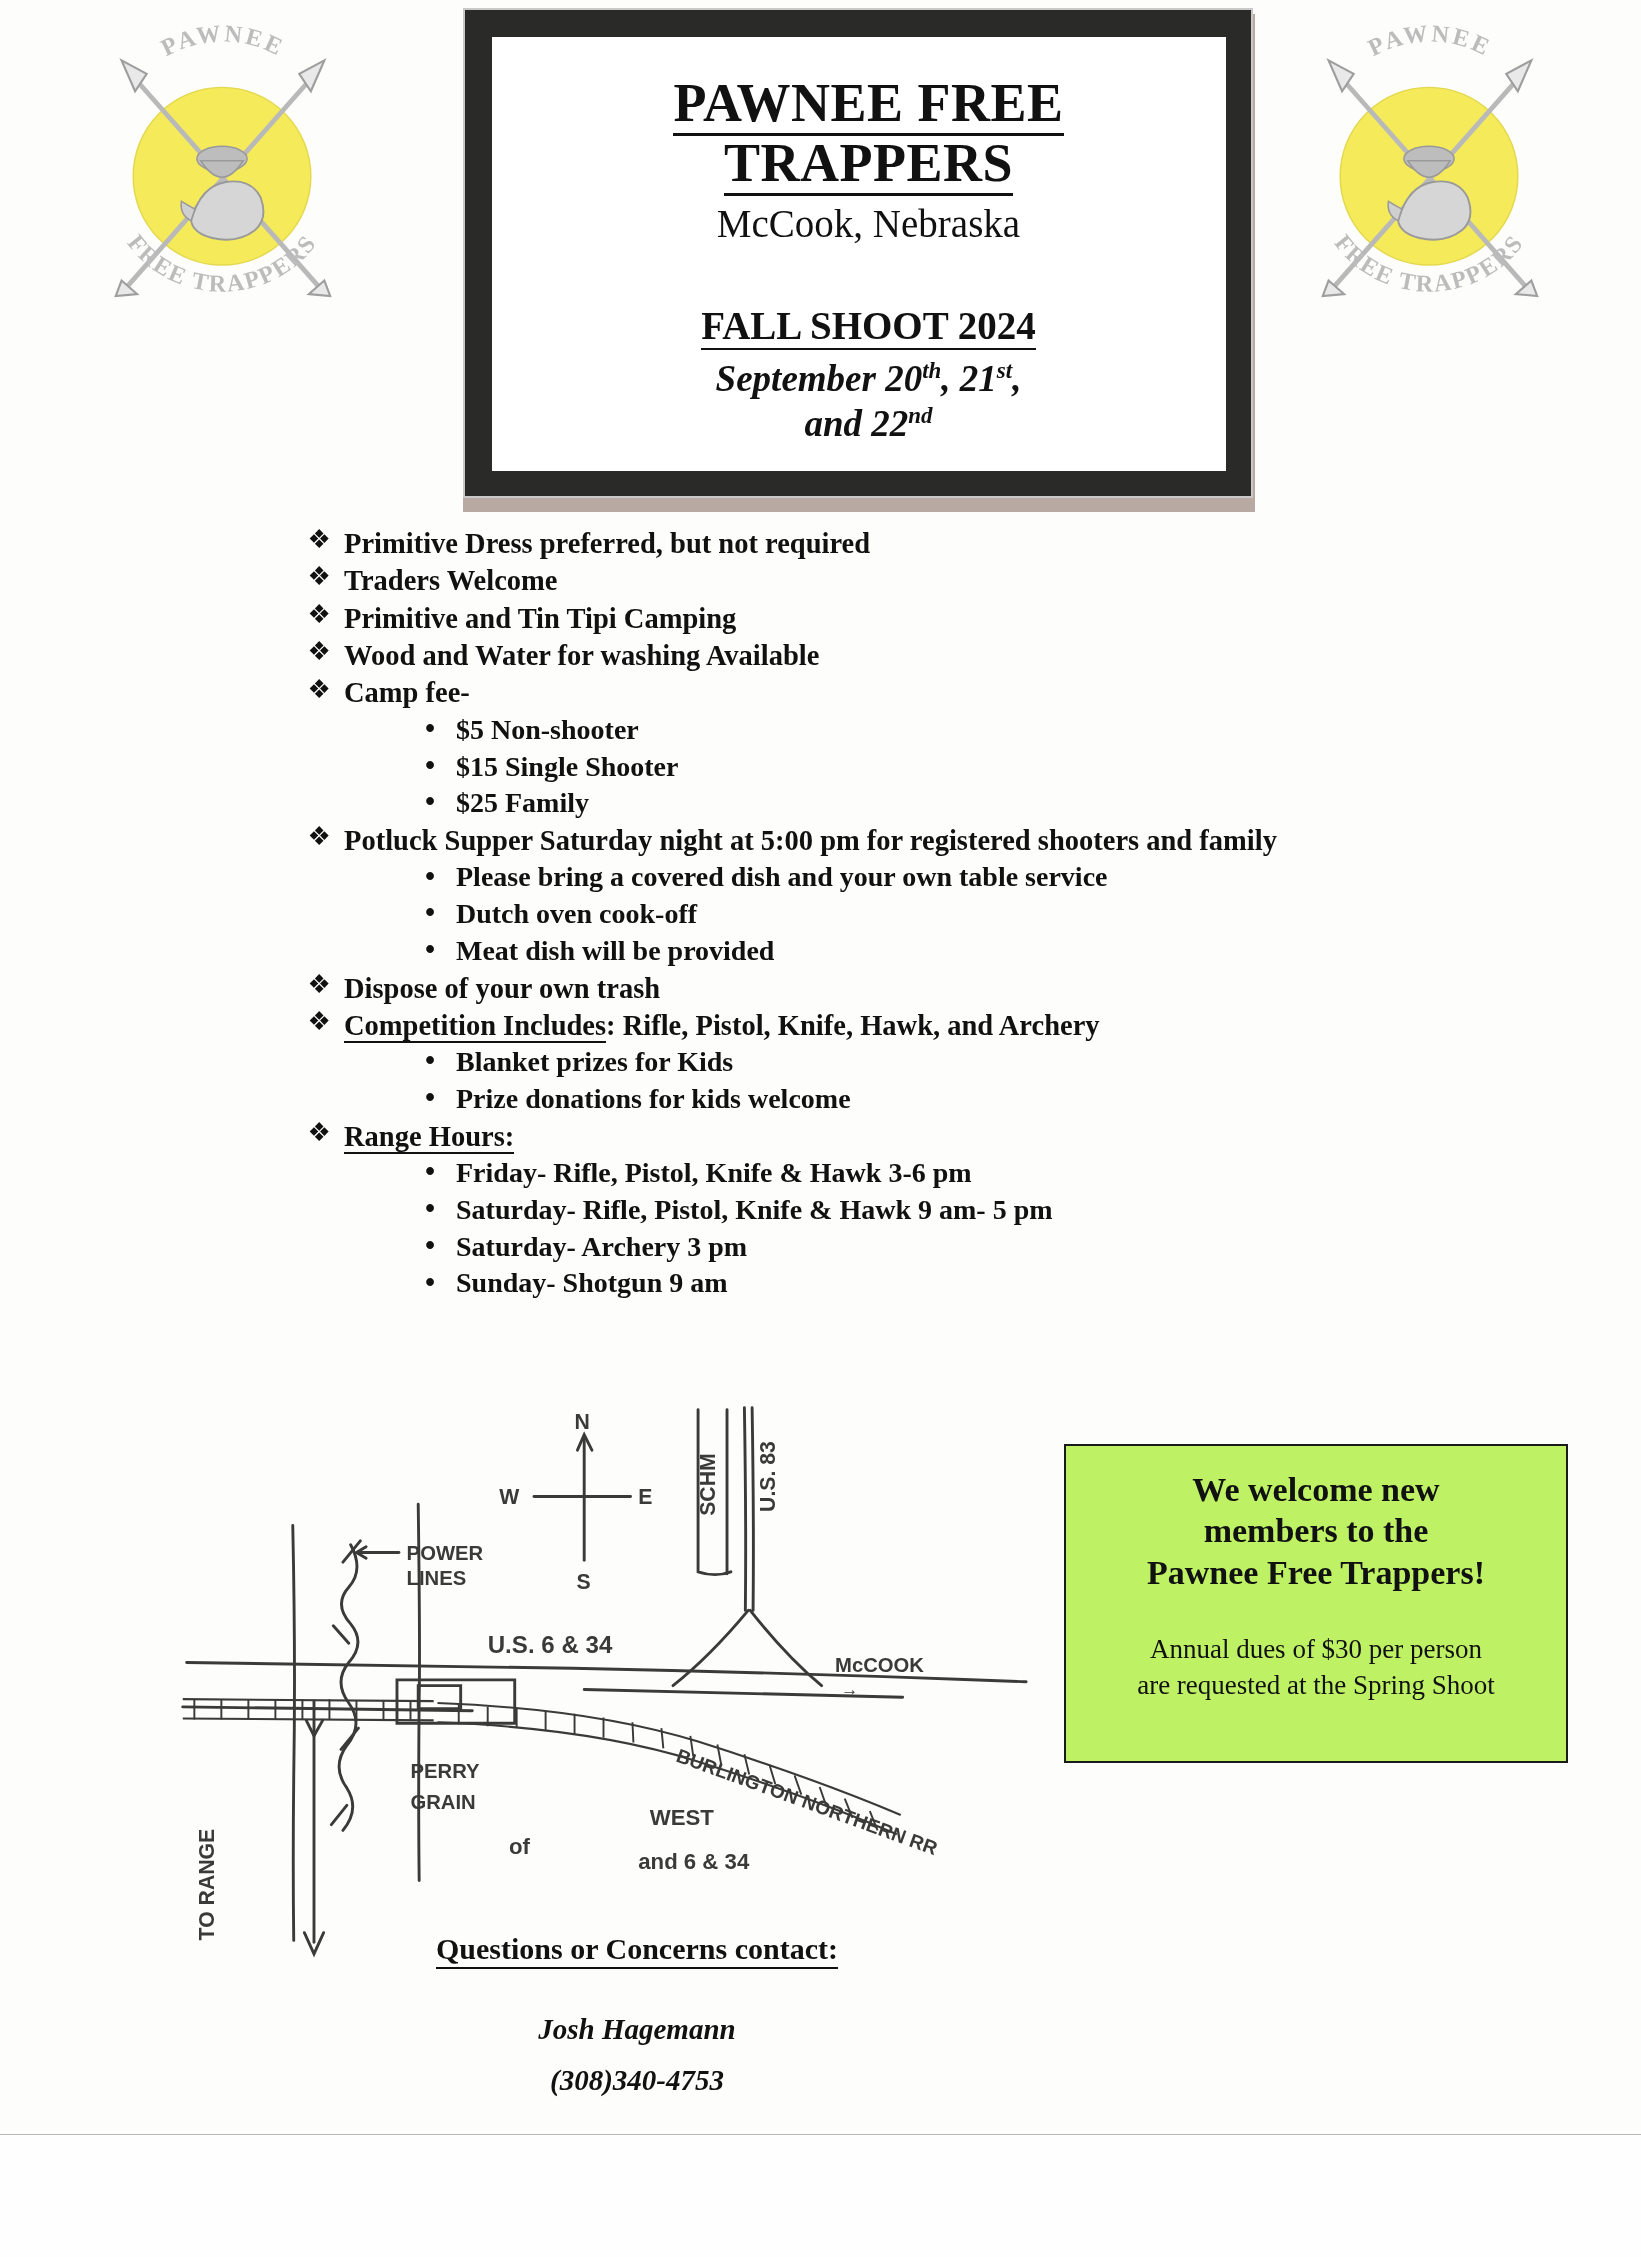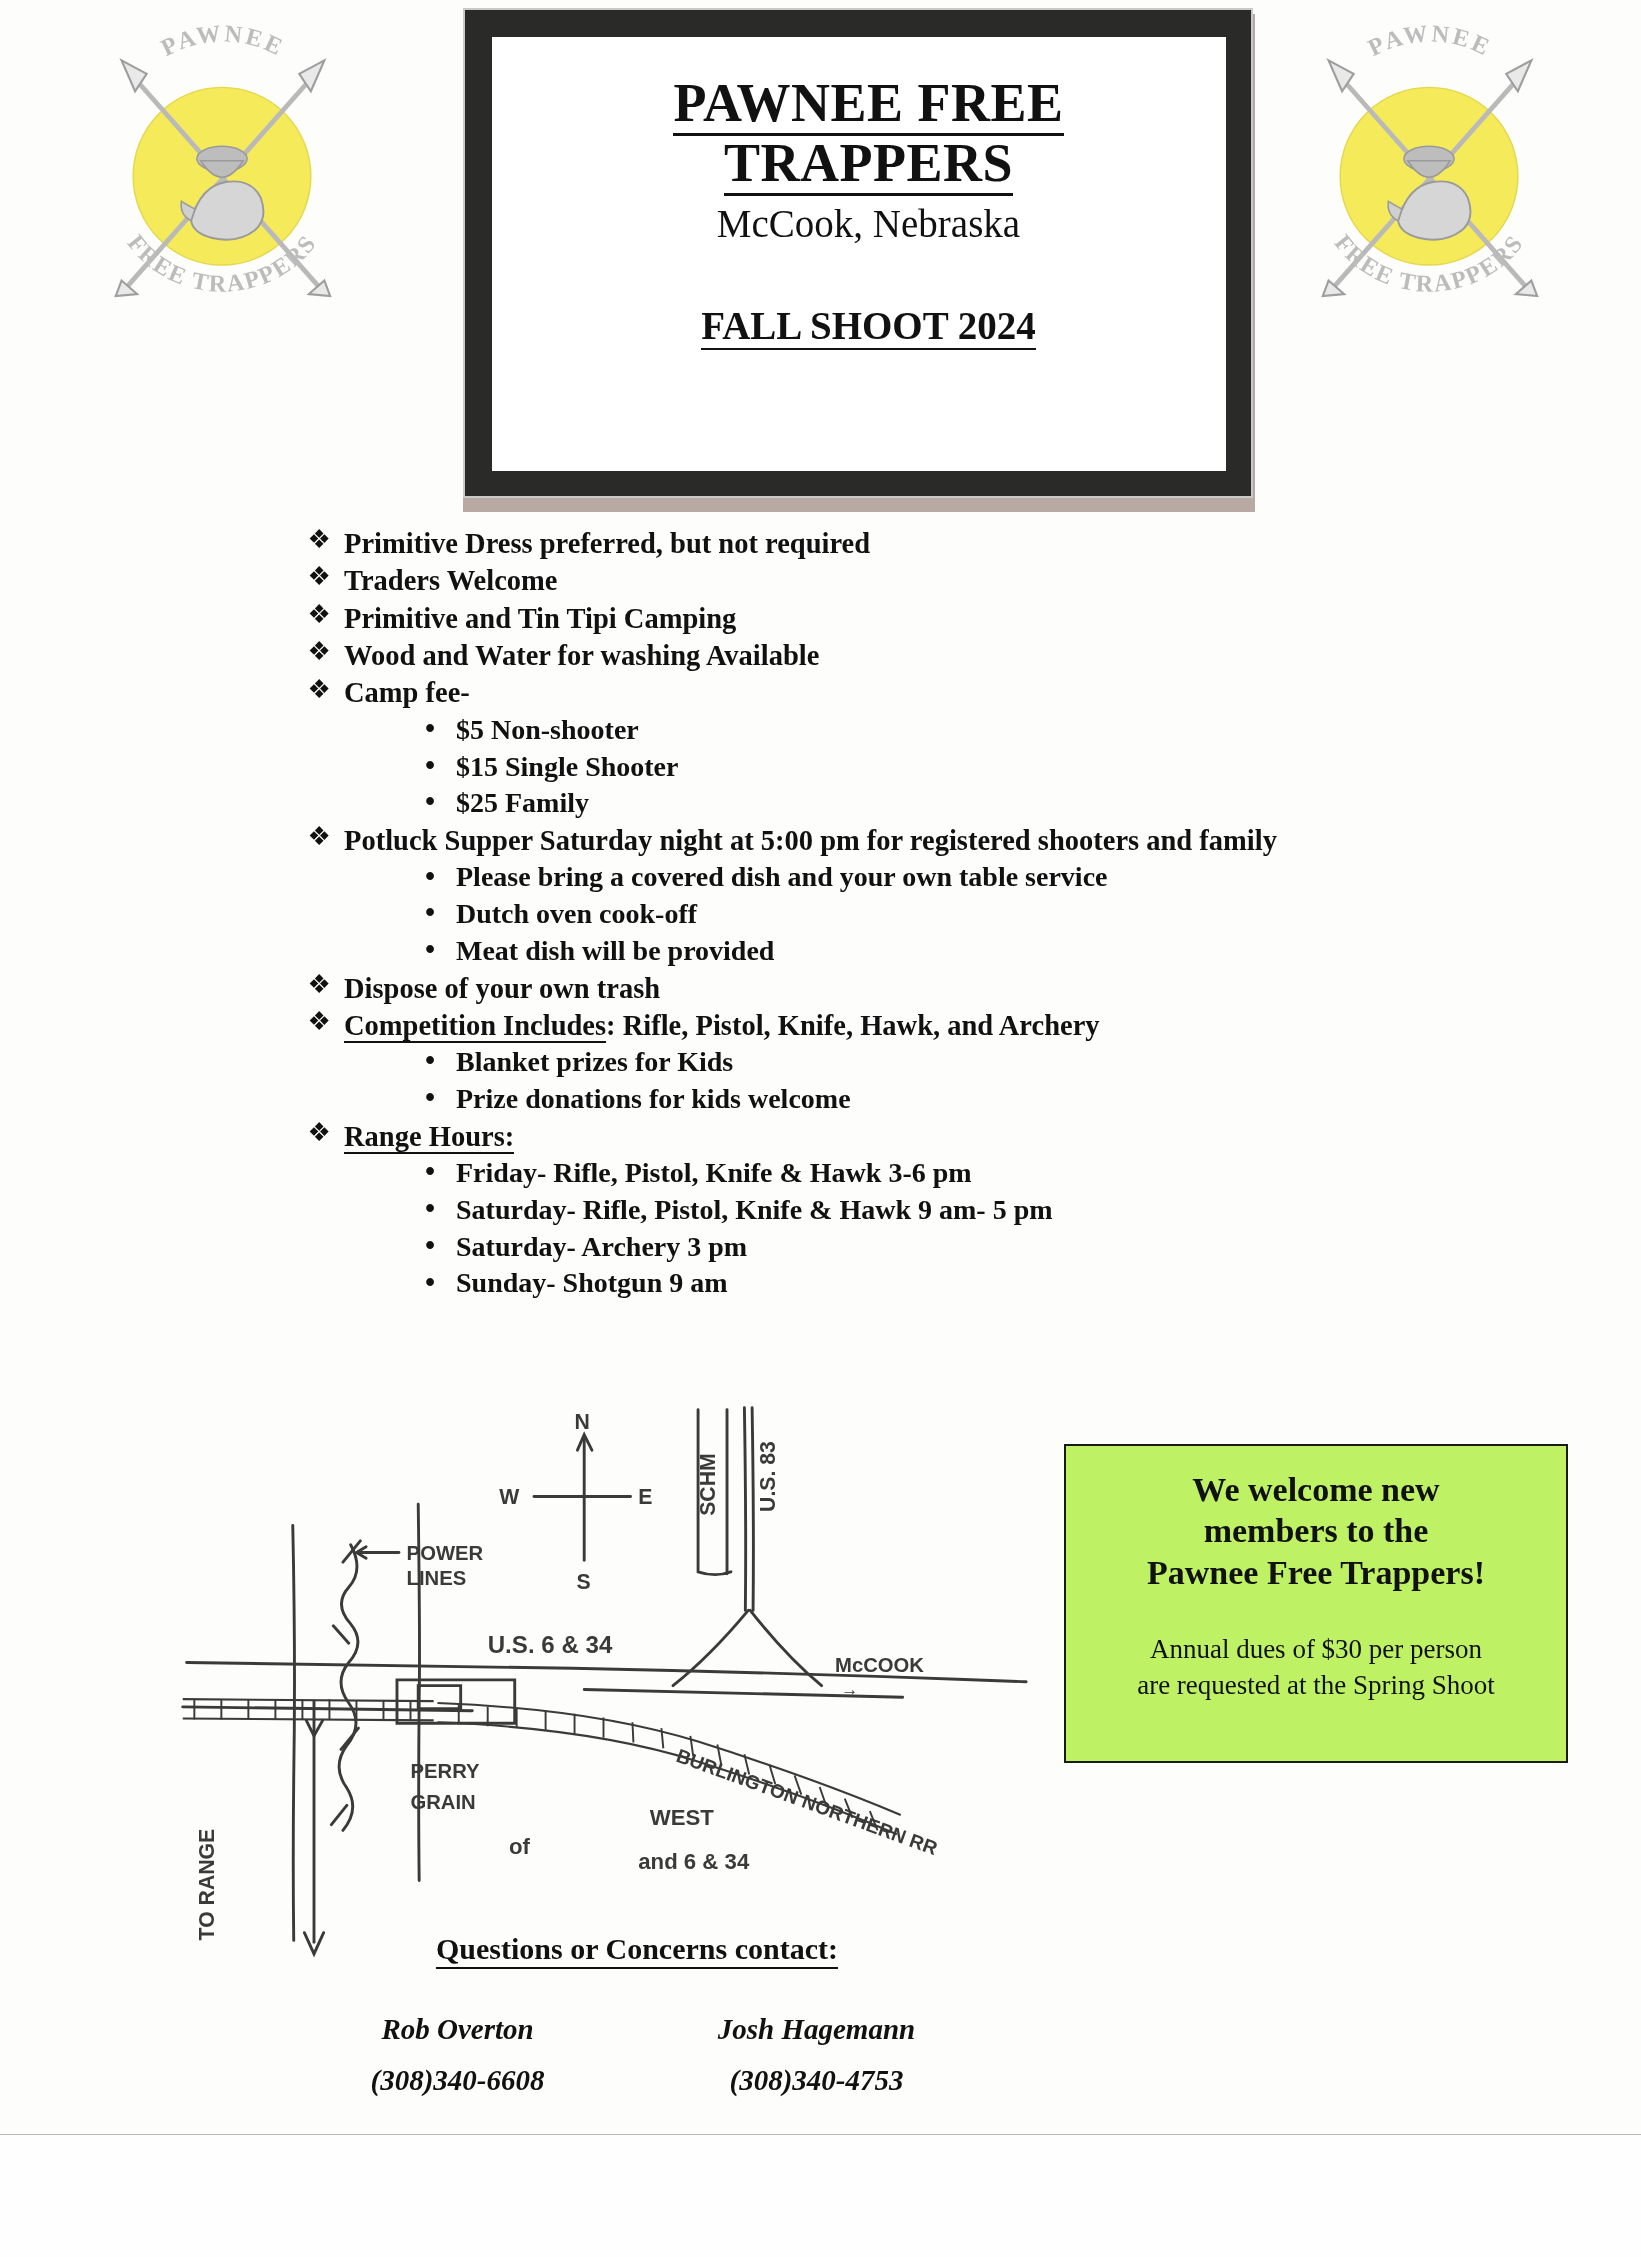--- a/index.html
+++ b/index.html
@@ -151,20 +151,24 @@
 
     <div class="titlebox-outer"></div>
     <div class="titlebox-mid"></div>
     <div class="titlebox-inner">
       <div class="t-main">
         <span class="u">PAWNEE FREE</span><br>
         <span class="u">TRAPPERS</span>
       </div>
       <div class="t-city">McCook, Nebraska</div>
       <div class="t-shoot">FALL SHOOT 2024</div>
+      <div class="t-date">
+        <span><span>September 20</span><sup>th</sup><span>, 21</span><sup>st</sup><span>,</span></span><br>
+        <span><span>and 22</span><sup>nd</sup></span>
+      </div>
     </div>
   </div>
 
   <div class="content">
     <ul>
 
       <li class="lvl1">
         <span class="mk">❖</span>
         <span>Primitive Dress preferred, but not required</span>
       </li>
@@ -361,24 +365,20 @@
       <span>are requested at the Spring Shoot</span>
     </div>
   </div>
 
   <div class="contact">
     <div>
       <span class="q">Questions or Concerns contact:</span>
     </div>
     <div class="names">
       <div class="col">
-        <div>Rob Overton</div>
-        <div>(308)340-6608</div>
-      </div>
-      <div class="col">
         <div>Josh Hagemann</div>
         <div>(308)340-4753</div>
       </div>
     </div>
   </div>
 
   <div class="scanline-bottom"></div>
 </div>
 
 

